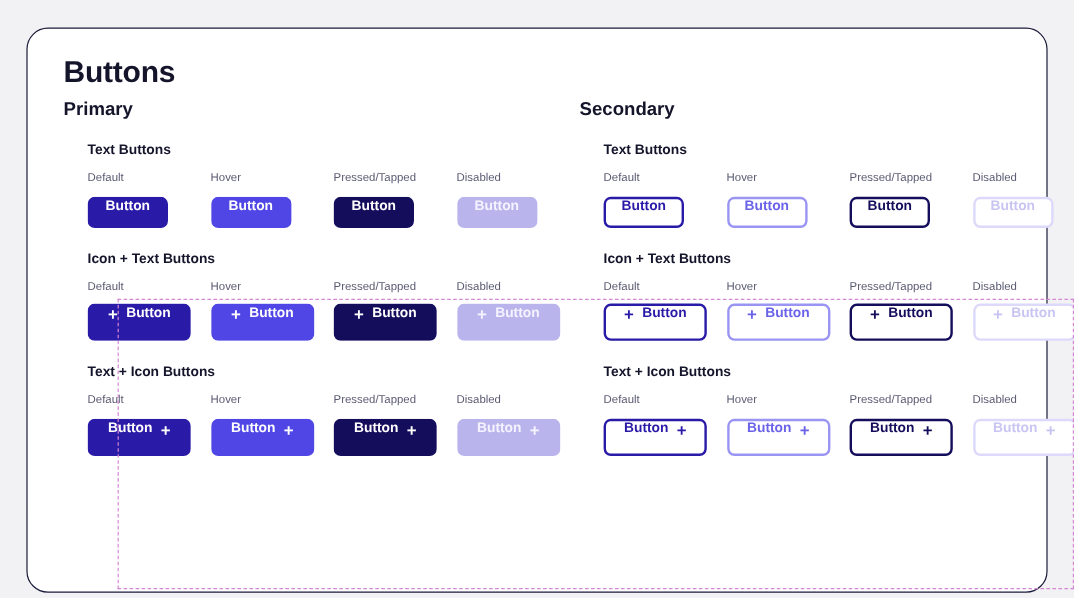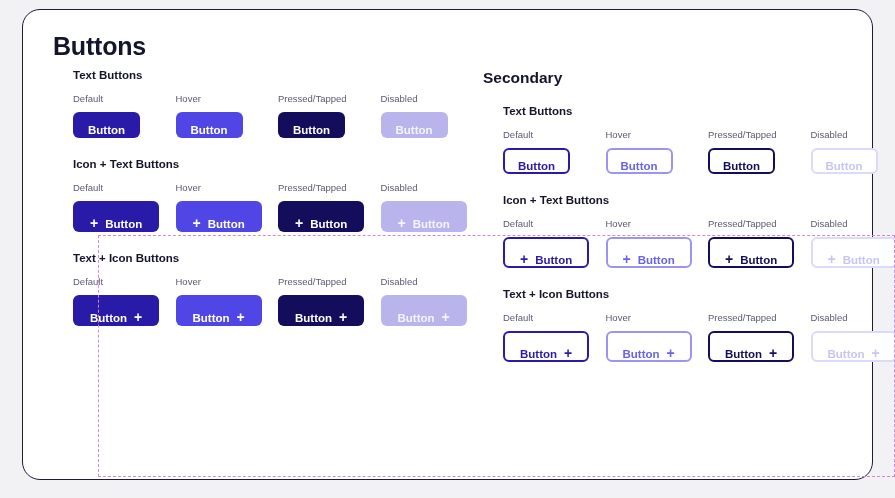--- a/index.html
+++ b/index.html
@@ -11,21 +11,21 @@
   #root {
     position: relative;
     width: 895px;
     height: 498px;
     background: #f2f2f4;
     overflow: hidden;
   }
   .card {
     position: absolute;
     left: 22px;
-    top: 9px;
+    top: 23px;
     width: 851px;
     height: 471px;
     background: #ffffff;
     border: 1px solid #1b1b3a;
     border-radius: 18px;
     box-sizing: border-box;
   }
   .inner {
     position: absolute;
     left: 30px;
@@ -79,21 +79,21 @@
   }
   .state-label {
     font-size: 9.5px;
     color: #5a5a72;
     margin-bottom: 7px;
     height: 12px;
   }
   
   .btn {
     display: inline-flex;
-    align-items: flex-end;
+    align-items: flex-start;
     justify-content: center;
     gap: 7px;
     font-family: "Liberation Sans", sans-serif;
     font-size: 11.5px;
     font-weight: bold;
     border-radius: 6px;
     box-sizing: border-box;
     white-space: nowrap;
     border: 2px solid transparent;
     cursor: pointer;
@@ -142,20 +142,21 @@
 <body>
 
 <div id="root">
   <div class="card">
     <div class="inner">
 
       <h1 class="title">Buttons</h1>
 
       <div class="columns" id="columns">
           <div class="col">
+            <div class="col-head">Primary</div>
             <div class="group">
               <div class="group-head">Text Buttons</div>
               <div class="states">
                 <div class="state"><div class="state-label">Default</div><button class="btn small p-default">
                     <span>Button</span>
                   </button></div>
                 <div class="state"><div class="state-label">Hover</div><button class="btn small p-hover">
                     <span>Button</span>
                   </button></div>
                 <div class="state"><div class="state-label">Pressed/Tapped</div><button class="btn small p-pressed">

